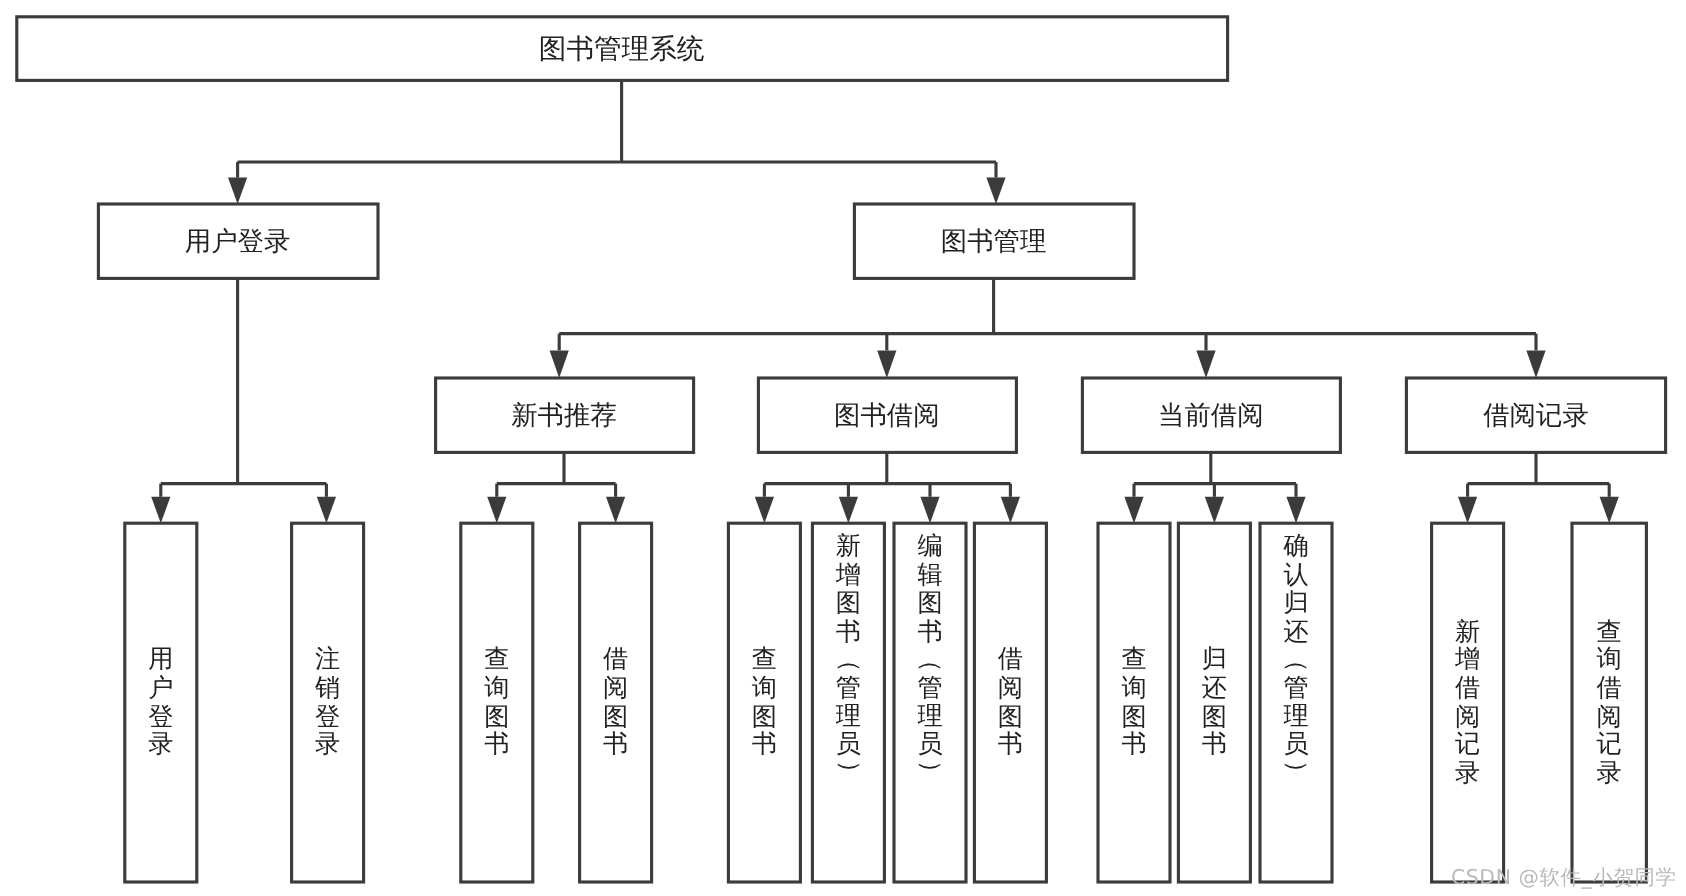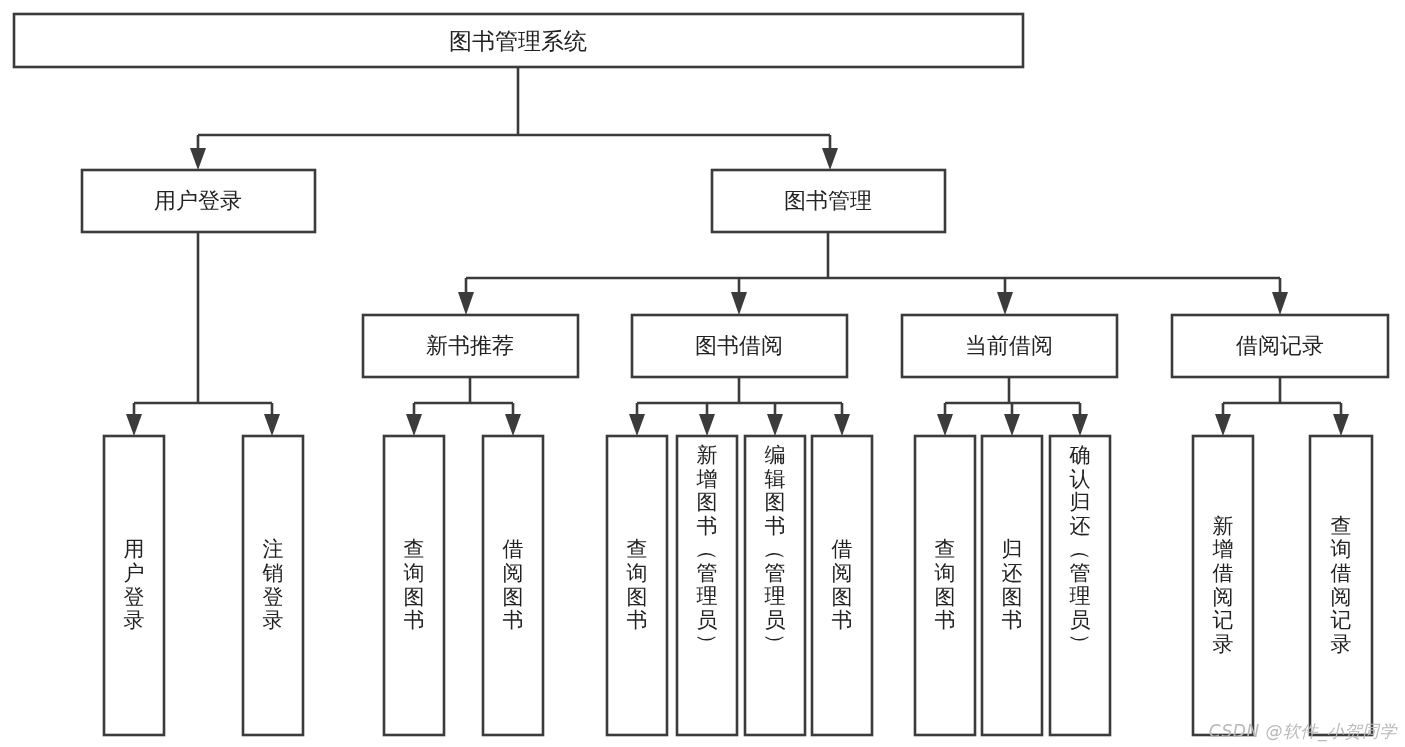--- a/index.html
+++ b/index.html
@@ -78,21 +78,20 @@
   .watermark {
     position: absolute;
     right: 8px;
     bottom: 4px;
     font-family: "DejaVu Sans", "Liberation Sans", sans-serif;
     font-size: 17px;
     color: #b9b9b9;
     letter-spacing: 0.5px;
     user-select: none;
     pointer-events: none;
-    font-style: italic;
   }
 </style>
 </head>
 <body>
 
 <div id="diagram-root">
 
   <svg class="diagram-canvas" viewBox="0 0 1405 747" xmlns="http://www.w3.org/2000/svg">
 
     <g>

